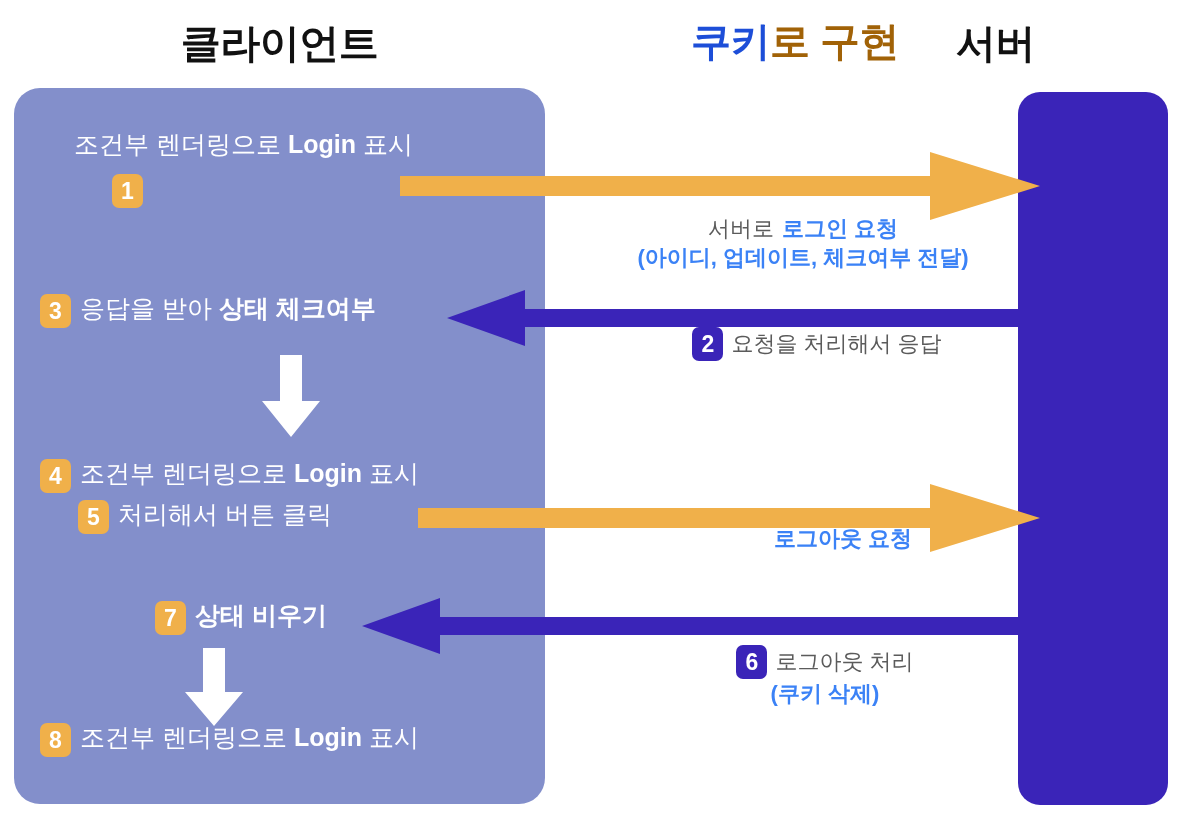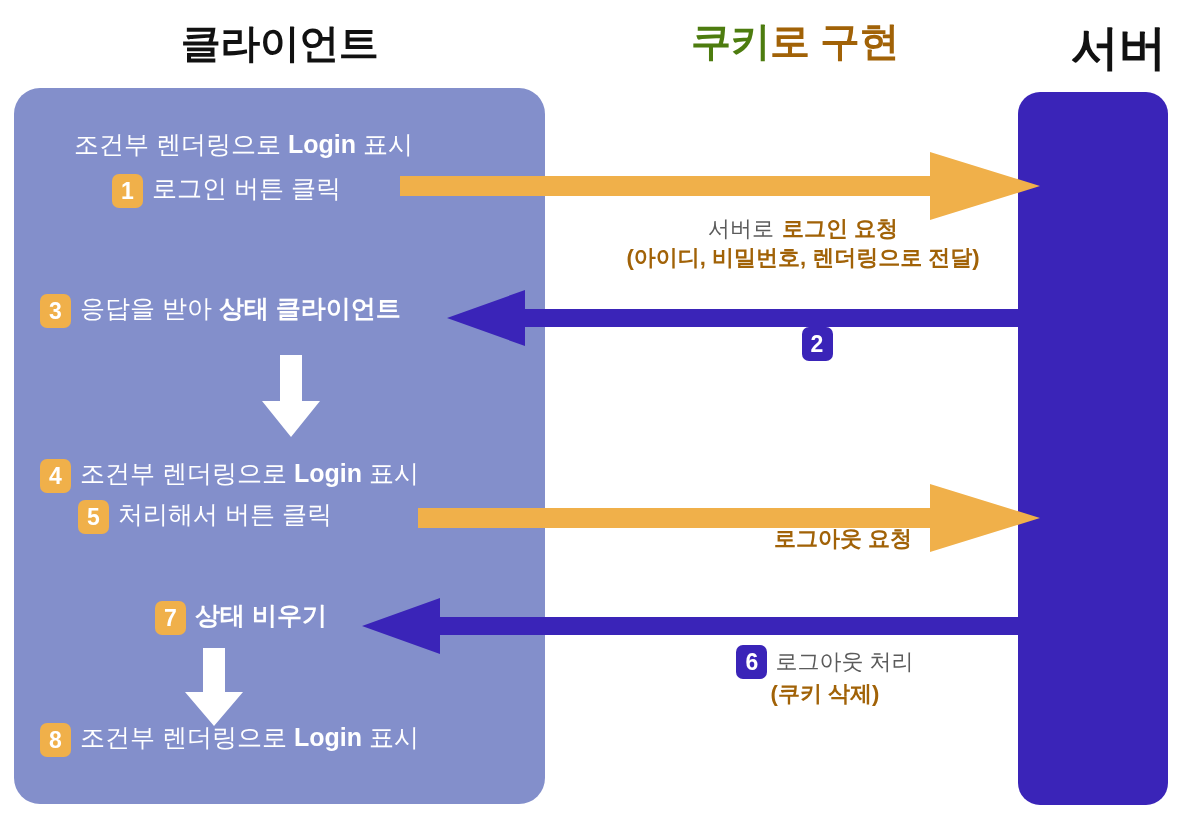--- a/index.html
+++ b/index.html
@@ -14,22 +14,22 @@
   
   .hdr {
     position: absolute;
     font-weight: bold;
     color: #111111;
     white-space: nowrap;
     letter-spacing: -0.5px;
   }
   #hdr-client { left: 14px; top: 16px; width: 531px; text-align: center; font-size: 40px; }
   #hdr-middle { left: 600px; top: 14px; width: 390px; text-align: center; font-size: 40px; }
-  #hdr-server { left: 980px; top: 16px; width: 186px; text-align: right; font-size: 48px; }
-  .hdr .cookie { color: #4d7c0f; }
+  #hdr-server { left: 956px; top: 16px; width: 186px; text-align: left; font-size: 40px; }
+  .hdr .cookie { color: #1d4ed8; }
   .hdr .gray   { color: #a16207; }
 
   
   #client-box {
     position: absolute;
     left: 14px; top: 88px;
     width: 531px; height: 716px;
     background: #838FCB;
     border-radius: 26px;
   }
@@ -80,21 +80,21 @@
   
   .note {
     position: absolute;
     color: #5b5b5b;
     font-size: 22px;
     line-height: 1.32;
     text-align: center;
     white-space: nowrap;
     z-index: 6;
   }
-  .note .b { font-weight: bold; color: #a16207; }
+  .note .b { font-weight: bold; color: #3b82f6; }
   .note .row { display: flex; align-items: center; justify-content: center; gap: 8px; }
 
   #note-1 { left: 588px; top: 214px; width: 430px; }
   #note-2 { left: 612px; top: 327px; width: 410px; }
   #note-5 { left: 628px; top: 524px; width: 430px; }
   #note-6 { left: 620px; top: 645px; width: 410px; }
 
   
   svg.arrow { position: absolute; overflow: visible; z-index: 4; }
 
@@ -144,26 +144,25 @@
   <svg class="warrow" style="left:185px; top:648px;" width="58" height="78" viewBox="0 0 58 78">
     <polygon points="18,0 40,0 40,44 58,44 29,78 0,44 18,44" fill="#ffffff"></polygon>
   </svg>
 
   <div class="step" id="step-0">
     <span class="txt"><span>조건부 렌더링으로 </span><span class="b">Login</span><span> 표시</span></span>
   </div>
 
   <div class="step" id="step-1">
     <span class="badge orange">1</span>
-    <span class="txt"><span>로그인 버튼 클릭</span><span class="b"></span><span></span></span>
   </div>
 
   <div class="step" id="step-3">
     <span class="badge orange">3</span>
-    <span class="txt"><span>응답을 받아 </span><span class="b">상태 클라이언트</span><span></span></span>
+    <span class="txt"><span>응답을 받아 </span><span class="b">상태 체크여부</span><span></span></span>
   </div>
 
   <div class="step" id="step-4">
     <span class="badge orange">4</span>
     <span class="txt"><span>조건부 렌더링으로 </span><span class="b">Login</span><span> 표시</span></span>
   </div>
 
   <div class="step" id="step-5">
     <span class="badge orange">5</span>
     <span class="txt"><span>처리해서 버튼 클릭</span><span class="b"></span><span></span></span>
@@ -177,26 +176,27 @@
   <div class="step" id="step-8">
     <span class="badge orange">8</span>
     <span class="txt"><span>조건부 렌더링으로 </span><span class="b">Login</span><span> 표시</span></span>
   </div>
 
   <div class="note" id="note-1">
     <div class="row">
       <span>서버로 </span>
         <span class="b">로그인 요청</span>
     </div>
-    <div class="row b">(아이디, 비밀번호, 렌더링으로 전달)</div>
+    <div class="row b">(아이디, 업데이트, 체크여부 전달)</div>
   </div>
 
   <div class="note" id="note-2">
     <div class="row">
       <span class="badge indigo">2</span>
+        <span>요청을 처리해서 응답</span>
     </div>
   </div>
 
   <div class="note" id="note-5">
     <div class="row b">로그아웃 요청</div>
   </div>
 
   <div class="note" id="note-6">
     <div class="row">
       <span class="badge indigo">6</span>

